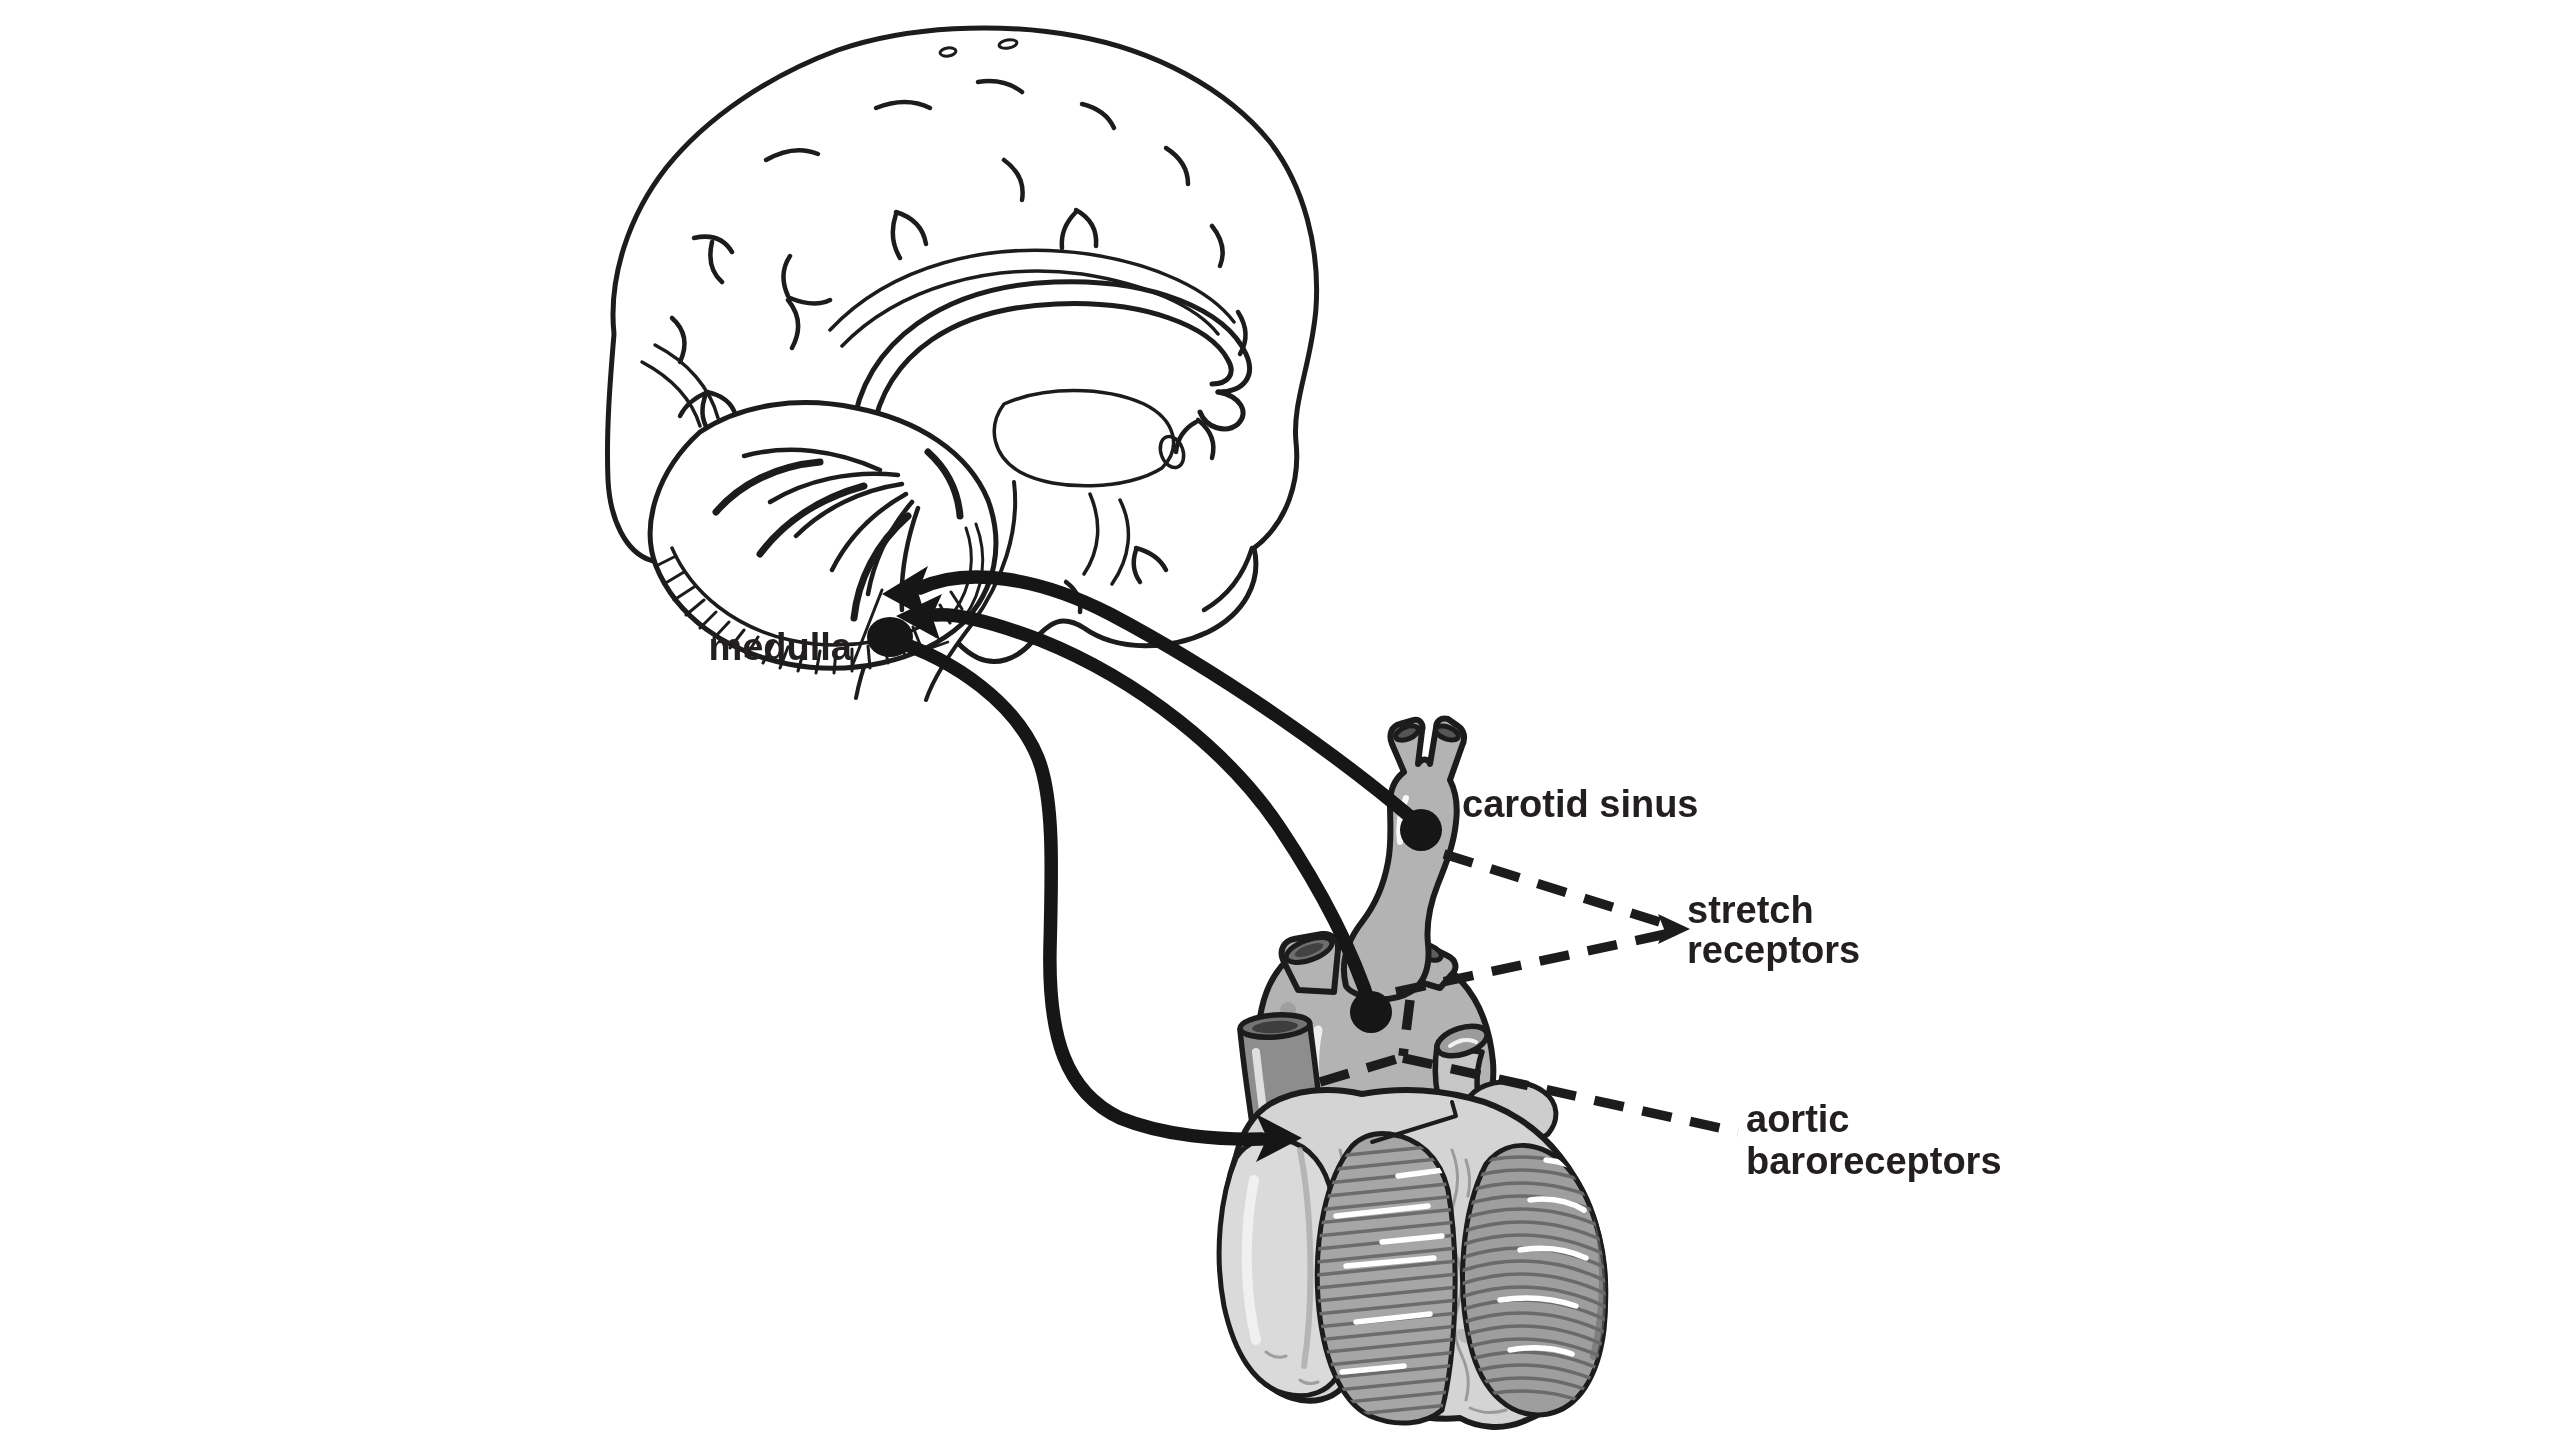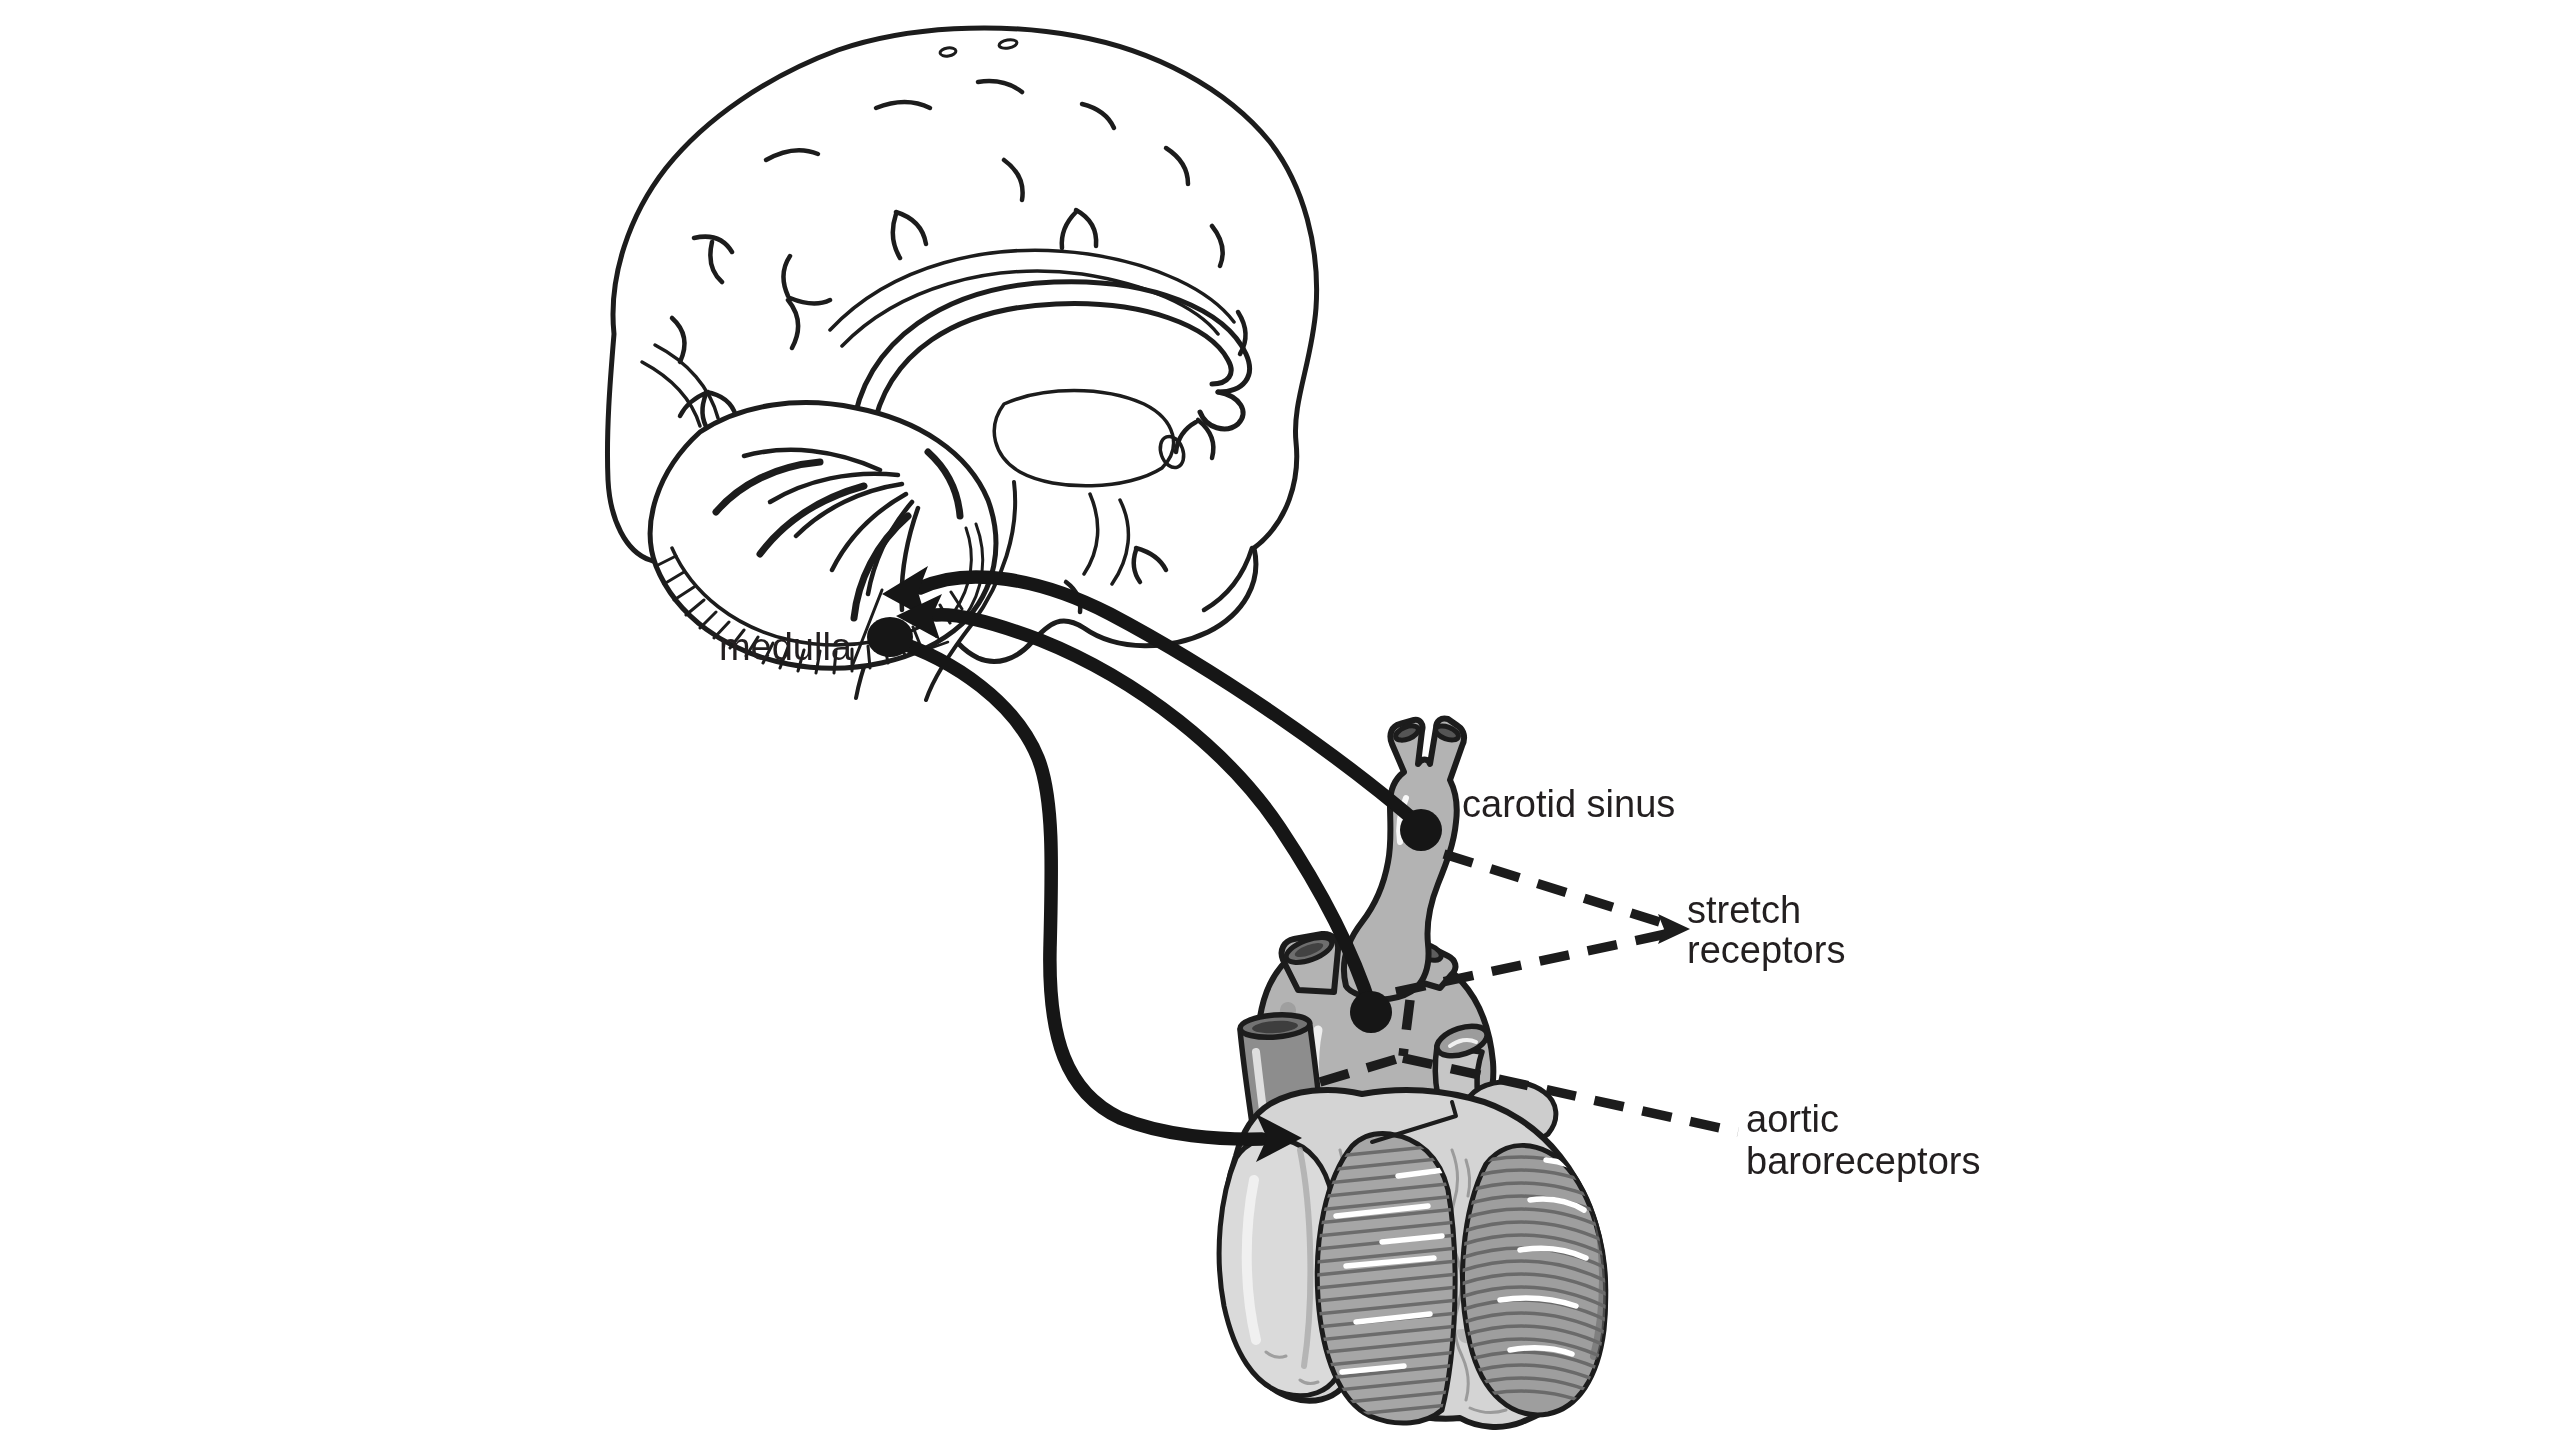--- a/index.html
+++ b/index.html
@@ -1,17 +1,17 @@
 <!DOCTYPE html>
 <html><head>
 <meta charset="utf-8">
 <style>
   html,body{margin:0;padding:0;background:#ffffff;}
   .stage{position:relative;width:2560px;height:1440px;background:#ffffff;overflow:hidden;
-         font-family:"Liberation Sans",sans-serif;}
+         font-family:"Liberation Sans",sans-serif;font-weight:bold;}
   svg{position:absolute;left:0;top:0;}
   text{font-family:"Liberation Sans",sans-serif;font-size:38px;}
 </style>
 </head>
 <body>
 
 <div class="stage">
 <svg width="2560" height="1440" viewBox="0 0 2560 1440">
   <defs>
     <clipPath id="clipBandA">

